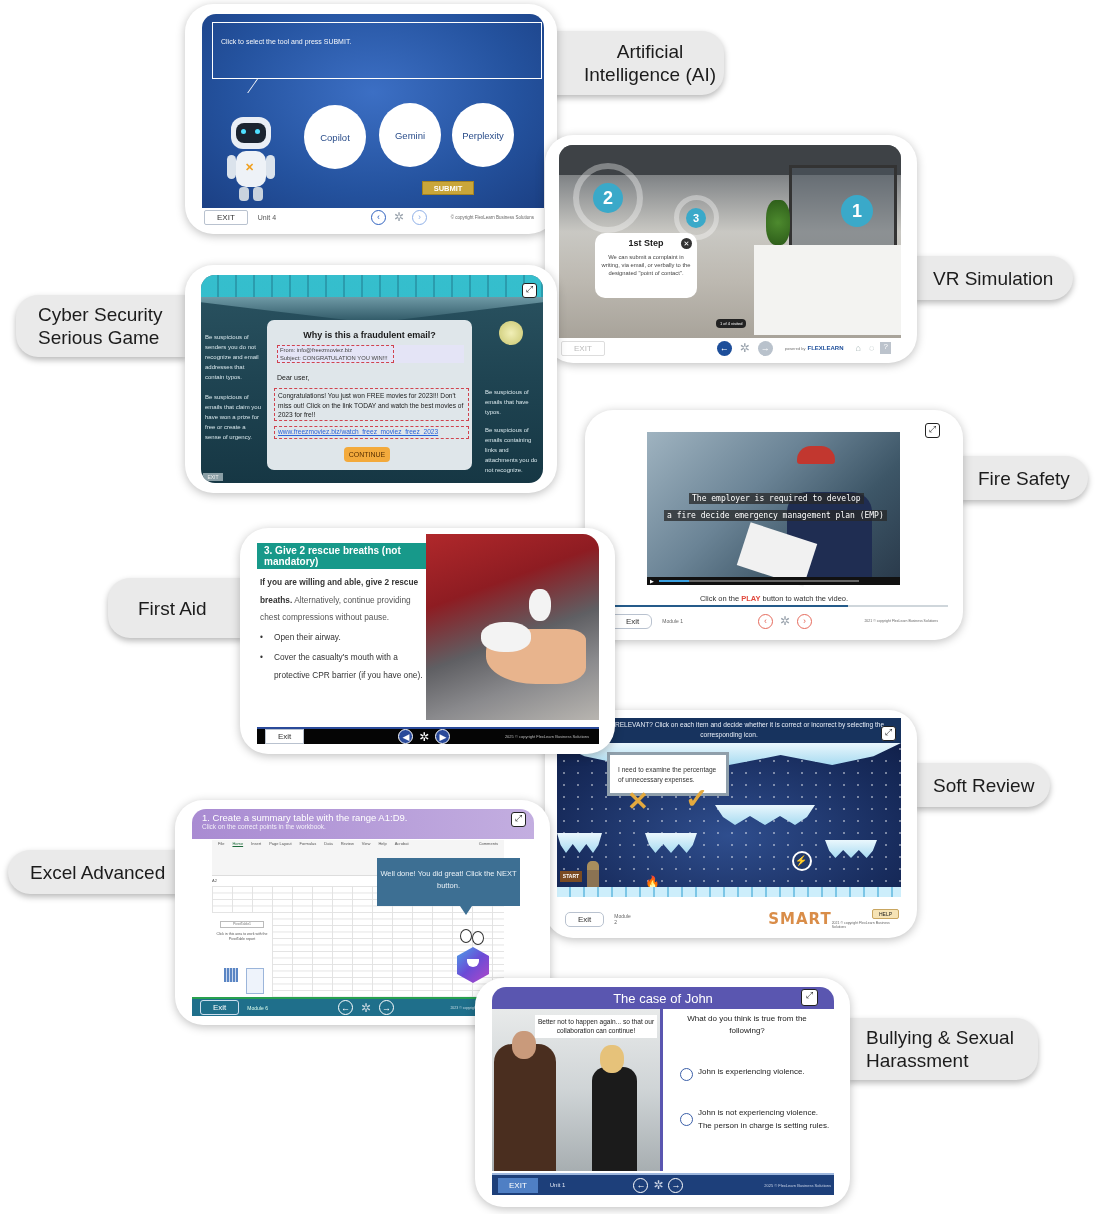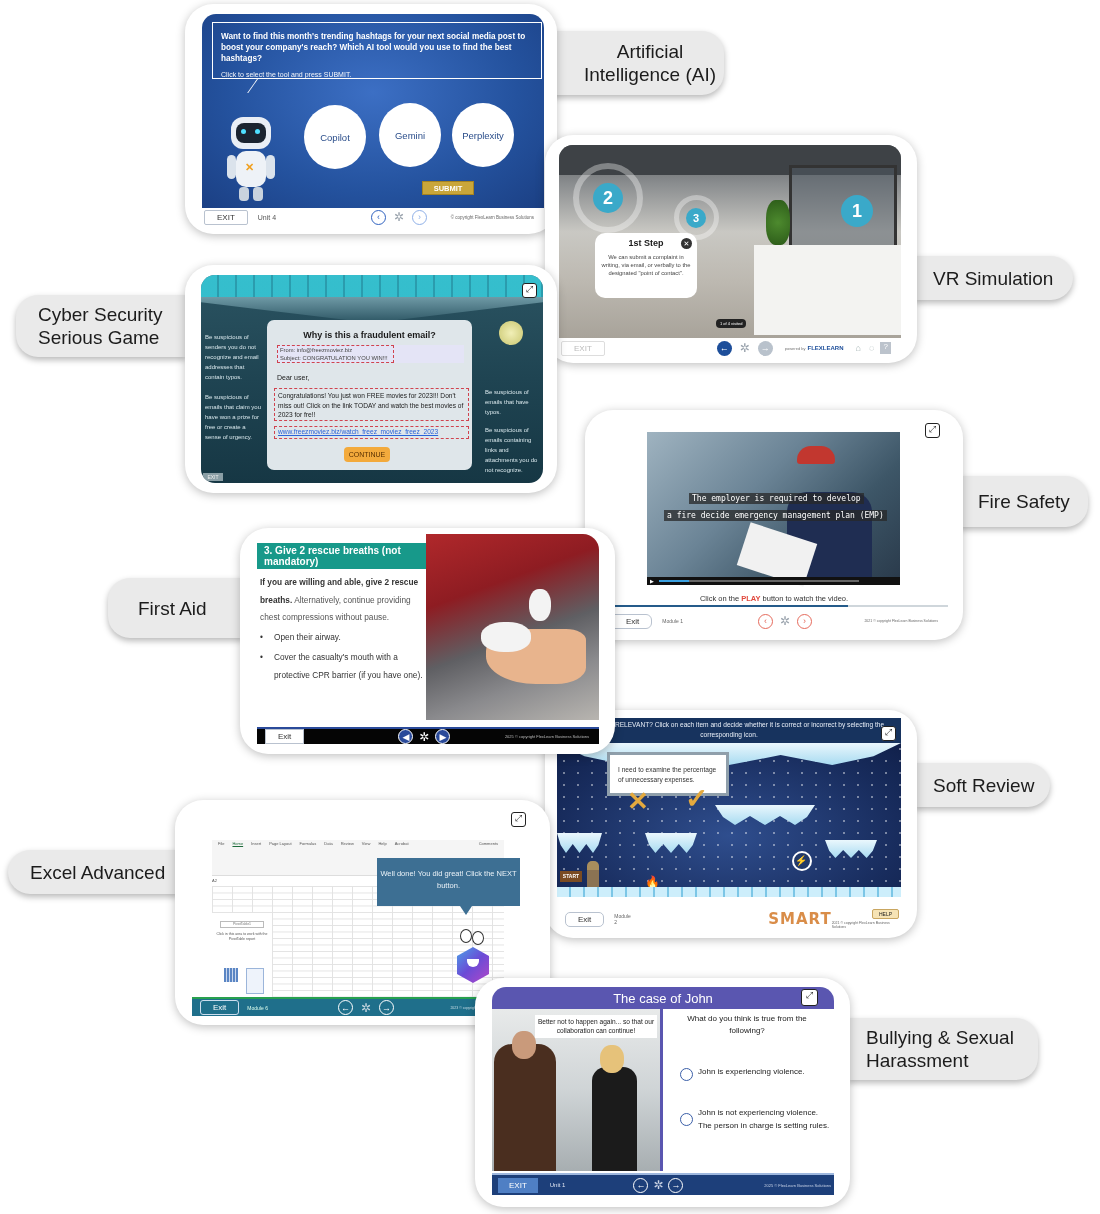--- a/index.html
+++ b/index.html
@@ -77,40 +77,39 @@
 
 <div class="pill right" style="left:552px;top:31px;width:172px;height:64px;text-align:center;">
     <span style="padding-left:6px;">Artificial Intelligence (AI)</span>
   </div>
 <div class="pill right" style="left:915px;top:256px;width:158px;height:44px;">
     <span>VR Simulation</span>
   </div>
 <div class="pill left" style="left:16px;top:295px;width:170px;height:62px;">
     <span style="width:140px;">Cyber Security Serious Game</span>
   </div>
-<div class="pill right" style="left:960px;top:476px;width:128px;height:51px;">
+<div class="pill right" style="left:960px;top:456px;width:128px;height:44px;">
     <span>Fire Safety</span>
   </div>
 <div class="pill left" style="left:108px;top:578px;width:135px;height:60px;">
     <span style="padding-left:8px;">First Aid</span>
   </div>
 <div class="pill right" style="left:915px;top:763px;width:135px;height:44px;">
     <span>Soft Review</span>
   </div>
 <div class="pill left" style="left:8px;top:850px;width:170px;height:44px;">
     <span style="padding-left:0;">Excel Advanced</span>
   </div>
 <div class="pill right" style="left:848px;top:1018px;width:190px;height:62px;">
     <span style="width:160px;">Bullying &amp; Sexual Harassment</span>
   </div>
 
 <div class="card" style="left:185px;top:4px;width:372px;height:230px;">
   <div class="screen ai-bg" style="left:17px;top:10px;width:342px;height:196px;border-radius:14px 14px 0 0;">
     <div class="ai-bubble">
-      <b>Want to find this month's trending hashtags for your next social media post to boost your company's reach? Which AI tool would you use to find the best hashtags?</b>
       <span>Click to select the tool and press SUBMIT.</span>
     </div>
     <div style="position:absolute;left:55px;top:65px;width:12px;height:14px;border-left:1.5px solid #fff;transform:skewX(-35deg);transform-origin:top left;"></div>
 
     <div style="position:absolute;left:25px;top:103px;width:48px;height:88px;">
       <div style="position:absolute;left:4px;top:0;width:40px;height:32px;background:#e9eef5;border-radius:12px;"></div>
       <div style="position:absolute;left:9px;top:6px;width:30px;height:20px;background:#1b2430;border-radius:8px;"></div>
       <div style="position:absolute;left:14px;top:12px;width:5px;height:5px;background:#4fe0ff;border-radius:50%;"></div>
       <div style="position:absolute;left:28px;top:12px;width:5px;height:5px;background:#4fe0ff;border-radius:50%;"></div>
       <div style="position:absolute;left:9px;top:34px;width:30px;height:36px;background:#eef2f7;border-radius:10px;"></div>
@@ -277,20 +276,24 @@
     <span class="exitbtn" style="border-radius:0;padding:2px 12px;">Exit</span>
     <span class="navc" style="margin-left:94px;background:#2a4a9a;color:#fff;border:1.5px solid #fff;">◀</span>
     <span class="mascot" style="margin:0 4px;color:#fff;">✲</span>
     <span class="navc" style="background:#2a4a9a;color:#fff;border:1.5px solid #fff;">▶</span>
     <span class="copy" style="color:#bbb;font-size:4px;">2025 © copyright FlexLearn Business Solutions</span>
   </div>
 </div>
 
 <div class="card" style="left:175px;top:800px;width:375px;height:225px;">
   <div class="screen" style="left:17px;top:9px;width:342px;height:207px;border-radius:14px 14px 0 0;background:#fff;">
+    <div class="ex-head">
+      <div style="font-size:9.5px;">1. Create a summary table with the range A1:D9.</div>
+      <div style="font-size:6.5px;opacity:0.85;">Click on the correct points in the workbook.</div>
+    </div>
     <div class="expand" style="right:8px;top:3px;">⤢</div>
 
     <div style="position:absolute;left:20px;top:31px;width:292px;height:36px;background:#f5f5f5;border-bottom:1px solid #ddd;">
       <div style="display:flex;gap:8px;font-size:4px;color:#555;padding:1px 6px;">
         <span>File</span>
         <span style="color:#1d6b3a;text-decoration:underline;">Home</span>
         <span>Insert</span>
         <span>Page Layout</span>
         <span>Formulas</span>
         <span>Data</span>

